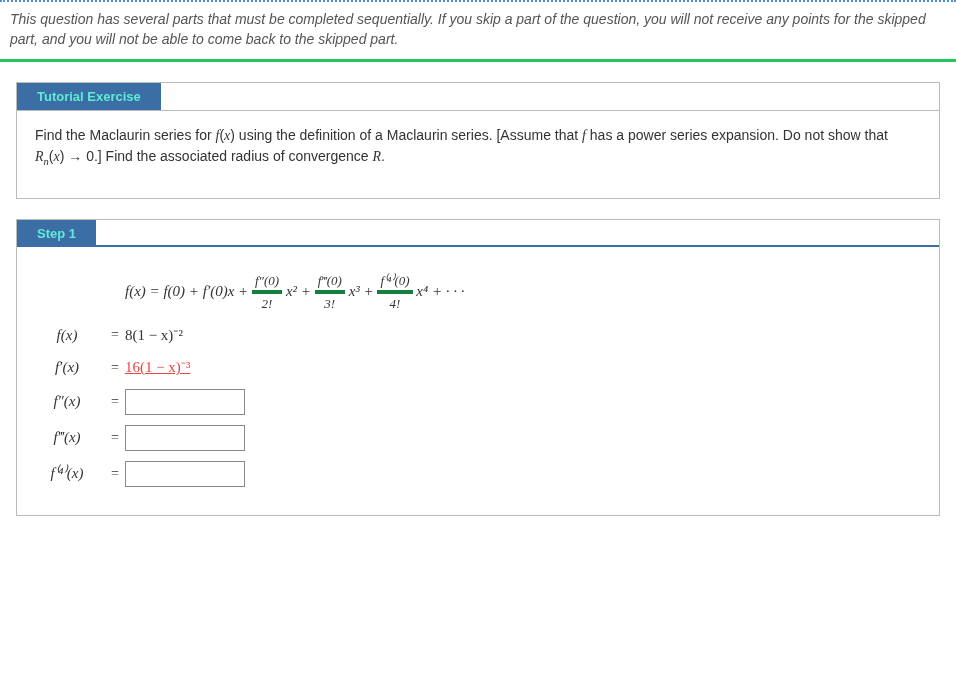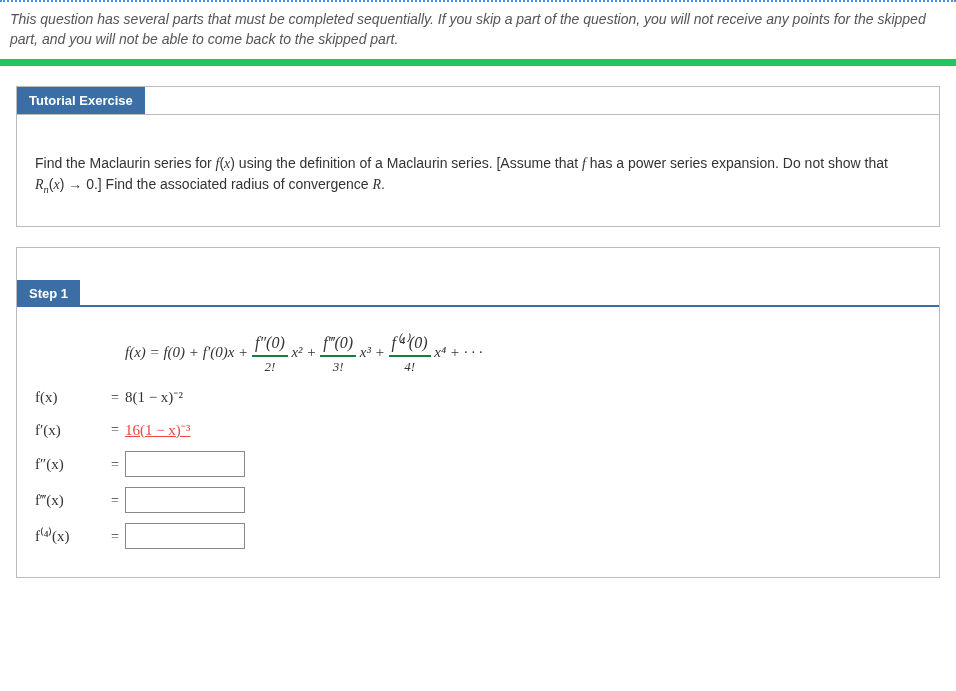--- a/index.html
+++ b/index.html
@@ -8,76 +8,76 @@
     font-size: 14px;
     color: #333;
     background: #fff;
     width: 956px;
   }
   .notice {
     font-style: italic;
     color: #555;
     padding: 8px 10px 10px 10px;
     border-top: 2px dotted #4a90d9;
-    border-bottom: 7px solid #22c55e;
+    border-bottom: 3px solid #22c55e;
     line-height: 1.4;
   }
   .section-box {
     border: 1px solid #bbb;
     margin: 20px 16px 0 16px;
   }
   .section-header {
     background: #3b6ea5;
-    color: #ffffff;
+    color: #5eead4;
     font-weight: bold;
-    padding: 6px 12px;
+    padding: 6px 20px;
     display: inline-block;
     font-size: 13px;
   }
   .section-header.step {
     background: #3b6ea5;
   }
   .section-header-row {
     border-bottom: 1px solid #bbb;
     background: #fff;
   }
   .section-header-row .section-header {
     margin: 0;
   }
   .section-header-step-row {
     display: flex;
-    margin-top: 32px;
   }
   .section-header-step-row .spacer {
     flex: 1;
     border-bottom: 2px solid #3b6ea5;
   }
   .section-content {
     padding: 14px 18px 18px 18px;
     line-height: 1.5;
   }
-  .section-content p { margin-bottom: 10px; margin-top: 24px; }
+  .section-content p { margin-bottom: 10px; }
   .formula-indent {
     margin: 10px 0 10px 90px;
     font-family: 'Times New Roman', serif;
     font-size: 15px;
     font-style: italic;
   }
   .deriv-table {
     margin-top: 6px;
   }
   .deriv-row {
     display: flex;
     align-items: center;
     margin-bottom: 10px;
   }
   .deriv-label {
     width: 70px;
-    text-align: left;
+    text-align: center;
     font-family: 'Times New Roman', serif;
+    font-style: italic;
     font-size: 15px;
     padding-right: 6px;
   }
   .eq { padding: 0 6px; font-family: 'Times New Roman', serif; }
   .deriv-value {
     font-family: 'Times New Roman', serif;
     font-size: 15px;
     text-align: center;
   }
   .answer-correct { color: #ef4444; text-decoration: underline; }
@@ -88,21 +88,21 @@
     padding: 2px 4px;
     font-size: 14px;
   }
   sub { font-size: 0.75em; }
   .frac {
     display: inline-block;
     vertical-align: middle;
     text-align: center;
     font-style: italic;
   }
-  .frac .num { display:block; border-bottom:2px solid #15803d; padding:0 3px; font-size:16px;}
+  .frac .num { display:block; border-bottom:4px solid #15803d; padding:0 3px; font-size:13px;}
   .frac .den { display:block; padding:0 3px; font-size:13px;}
   .ital { font-style: italic; font-family:'Times New Roman',serif;}
 </style>
 </head>
 <body>
 
 <div class="notice">This question has several parts that must be completed sequentially. If you skip a part of the question, you will not receive any points for the skipped part, and you will not be able to come back to the skipped part.</div>
 
 <div class="section-box">
   <div class="section-header-row">

